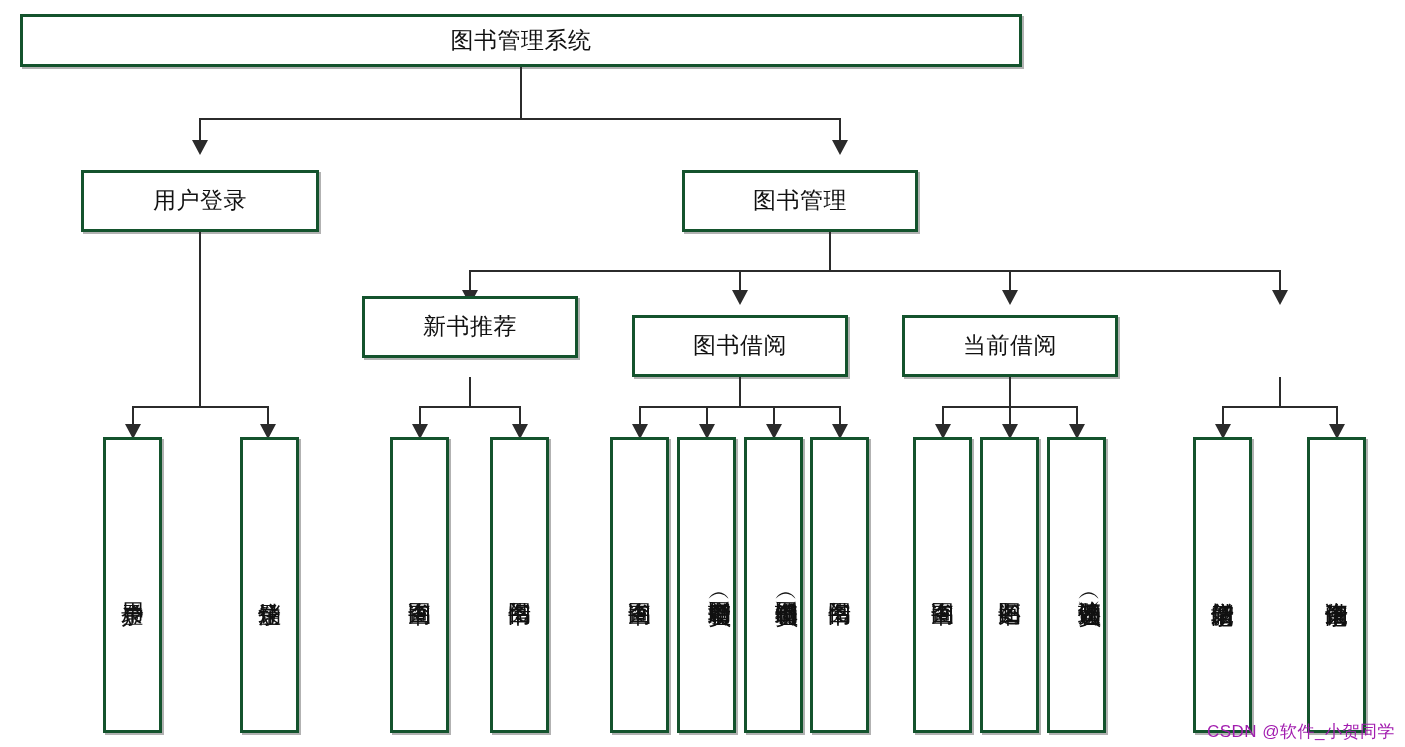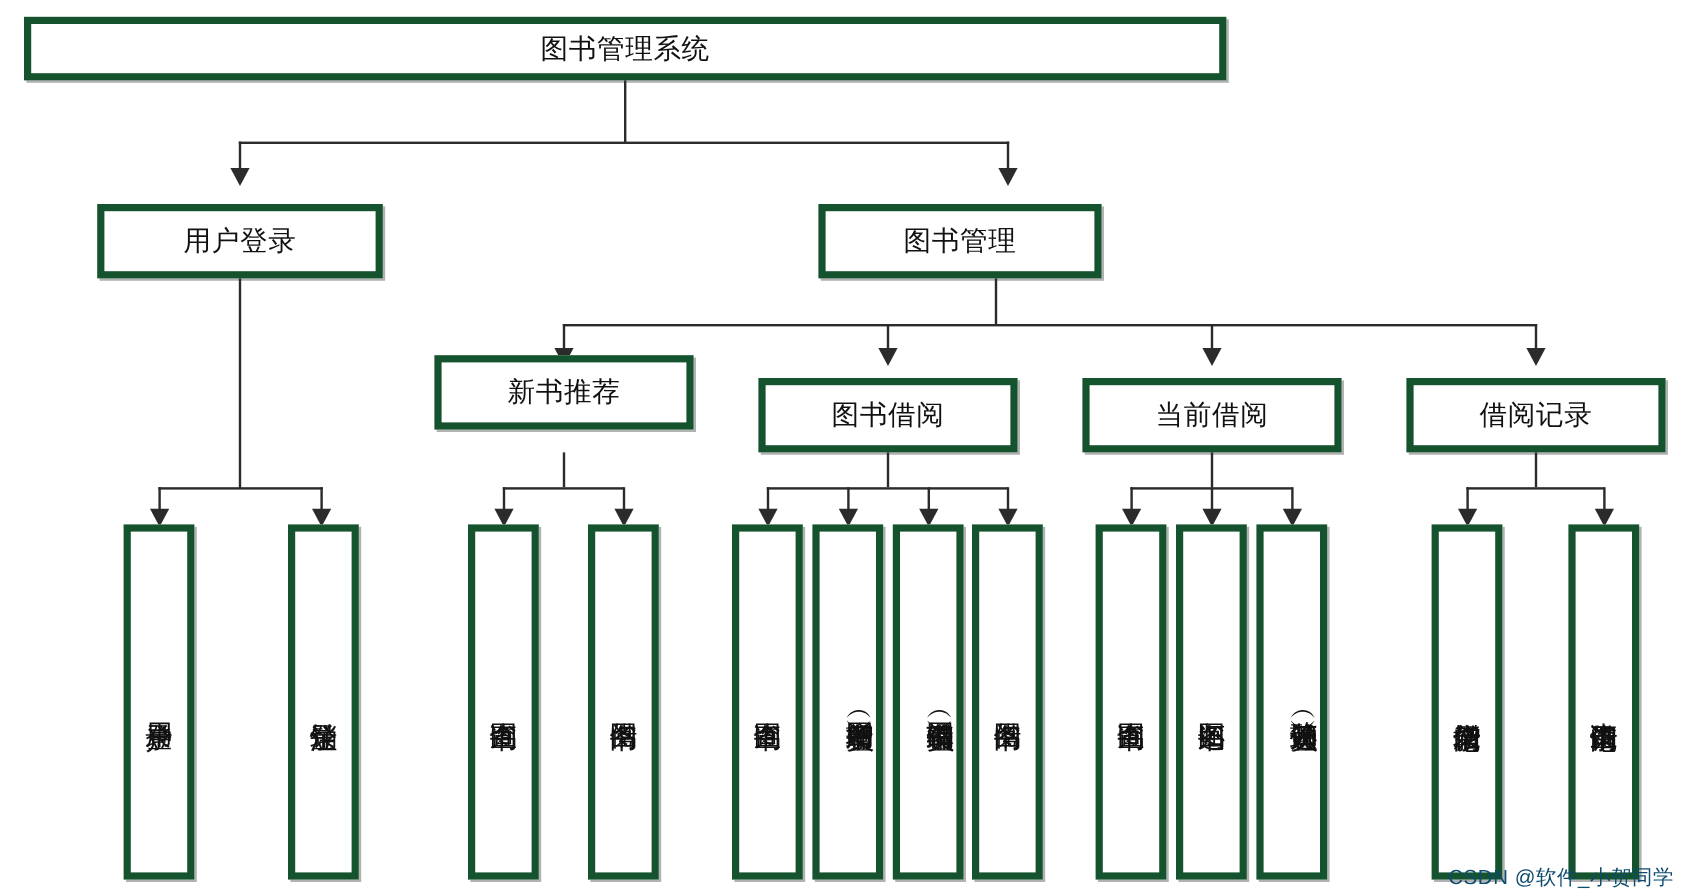--- a/index.html
+++ b/index.html
@@ -11,21 +11,21 @@
     position:relative;
     width:1405px;
     height:747px;
     background:#ffffff;
     overflow:hidden;
   }
   .node{
     position:absolute;
     box-sizing:border-box;
     background:#ffffff;
-    border:6px solid #14532d;
+    border:3px solid #14532d;
     box-shadow:2px 2px 0 rgba(0,0,0,0.30);
     display:flex;
     align-items:center;
     justify-content:center;
     text-align:center;
     letter-spacing:0.5px;
   }
   .node.h{ font-size:23px; line-height:1.2; }
   .node.v{
     font-size:23px;
@@ -50,21 +50,21 @@
     width:0;height:0;
     border-left:8px solid transparent;
     border-right:8px solid transparent;
     border-top:15px solid #2b2b2b;
   }
   .watermark{
     position:absolute;
     right:10px;
     bottom:4px;
     font-size:17px;
-    color:#0c4a6e;
+    color:#a21caf;
     letter-spacing:0.5px;
     white-space:nowrap;
   }
 </style>
 </head>
 <body>
 
 <div id="canvas">
 
   <div class="node h" style="left:20px;top:14px;width:1002px;height:53px;">图书管理系统</div>
@@ -93,21 +93,20 @@
   <div class="edge v" style="left:1009px;top:270px;height:22px;"></div>
   <div class="edge v" style="left:1279px;top:270px;height:22px;"></div>
   <div class="arrow" style="left:462px;top:290px;"></div>
   <div class="arrow" style="left:732px;top:290px;"></div>
   <div class="arrow" style="left:1002px;top:290px;"></div>
   <div class="arrow" style="left:1272px;top:290px;"></div>
 
   <div class="node h" style="left:362px;top:296px;width:216px;height:62px;">新书推荐</div>
   <div class="node h" style="left:632px;top:315px;width:216px;height:62px;">图书借阅</div>
   <div class="node h" style="left:902px;top:315px;width:216px;height:62px;">当前借阅</div>
-  <div class="node h" style="left:1172px;top:315px;width:216px;height:62px;">借阅记录</div>
 
   <div class="edge v" style="left:469px;top:377px;height:29px;"></div>
   <div class="edge h" style="left:419px;top:406px;width:101px;"></div>
   <div class="edge v" style="left:419px;top:406px;height:22px;"></div>
   <div class="edge v" style="left:519px;top:406px;height:22px;"></div>
   <div class="arrow" style="left:412px;top:424px;"></div>
   <div class="arrow" style="left:512px;top:424px;"></div>
 
   <div class="edge v" style="left:739px;top:377px;height:29px;"></div>
   <div class="edge h" style="left:639px;top:406px;width:201px;"></div>

